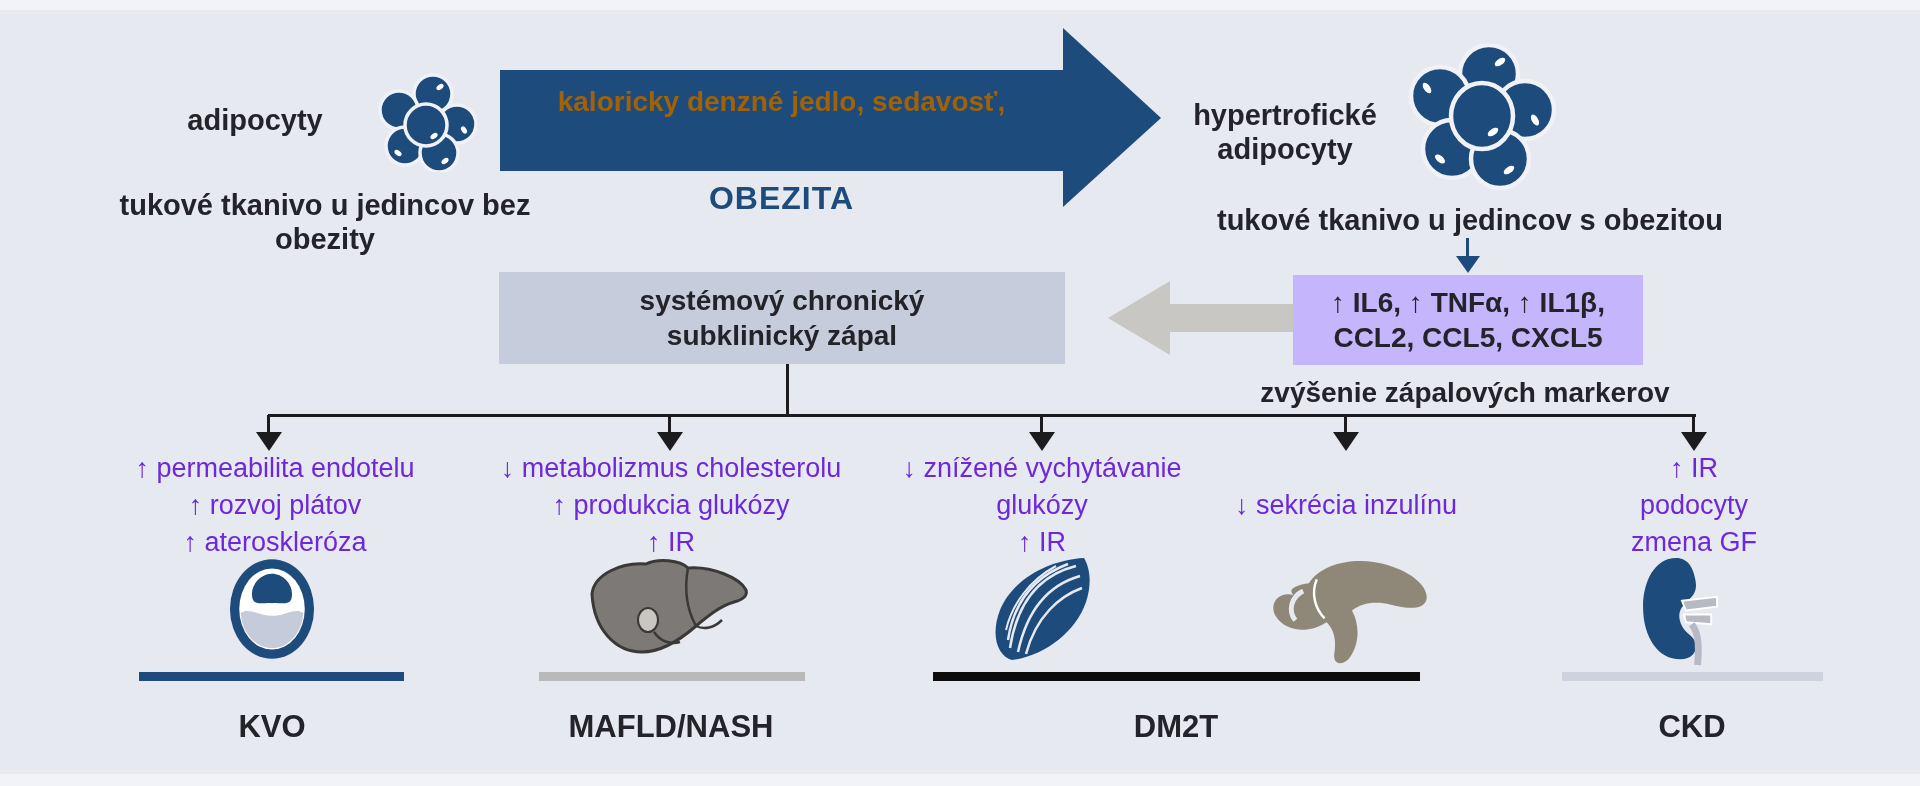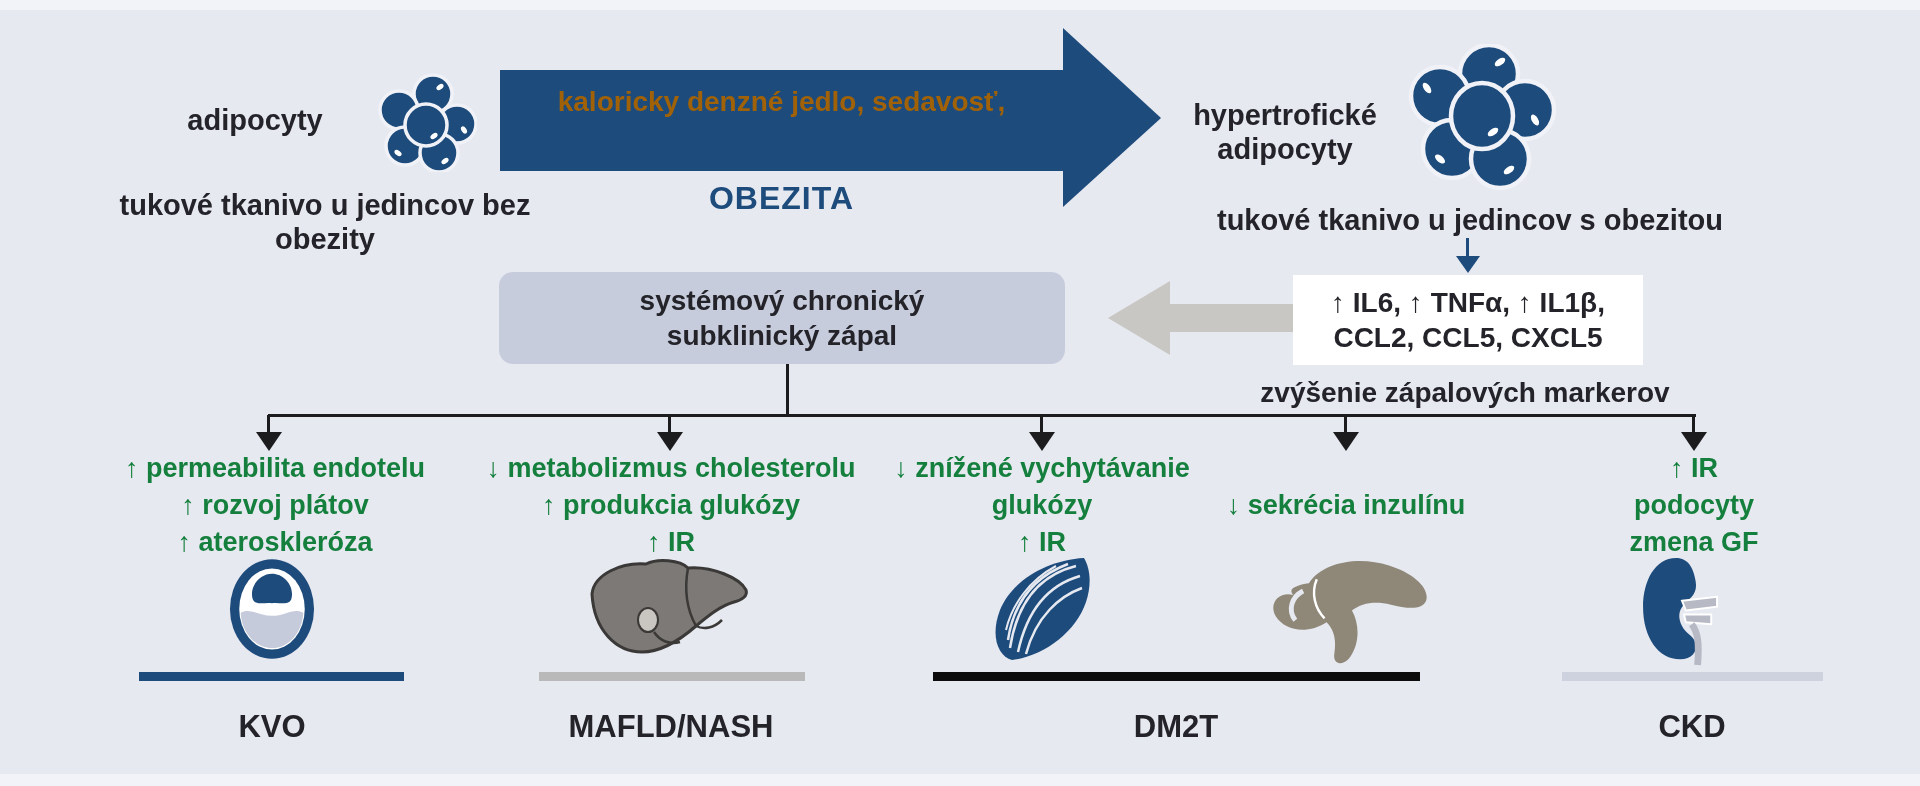--- a/index.html
+++ b/index.html
@@ -43,34 +43,34 @@
   .navy-stem{width:3px;background:#1d4b7c;}
   .navy-down-head{
     width:0;height:0;
     border-top:17px solid #1d4b7c;
     border-left:12px solid transparent;
     border-right:12px solid transparent;
   }
 
   
   .box{display:flex;flex-direction:column;justify-content:center;align-items:center;}
-  .box-blue{background:#c7ccdd;border-radius:14px;}
-  .box-gray{background:#ffffff;}
+  .box-blue{background:#c7ccdd;}
+  .box-gray{background:#c4b5fd;}
   .box .txt{font-size:28px;line-height:35px;}
 
   
   .line-black{background:#1c1c1f;}
   .branch-stem{width:3px;background:#1c1c1f;}
   .branch-head{
     width:0;height:0;
     border-top:19px solid #1c1c1f;
     border-left:13px solid transparent;
     border-right:13px solid transparent;
   }
-  .col .line{font-size:27px;line-height:37px;font-weight:bold;color:#15803d;text-align:center;}
+  .col .line{font-size:27px;line-height:37px;font-weight:normal;color:#6d28d9;text-align:center;}
 
   .bar{position:absolute;height:9px;top:672px;}
   .bar-kvo{background:#1d4b7c;}
   .bar-mafld{background:#b9b9b9;}
   .bar-dm2t{background:#0c0c0c;}
   .bar-ckd{background:#ced2df;}
 
   .disease{font-size:31px;line-height:34px;}
 </style>
 </head>

